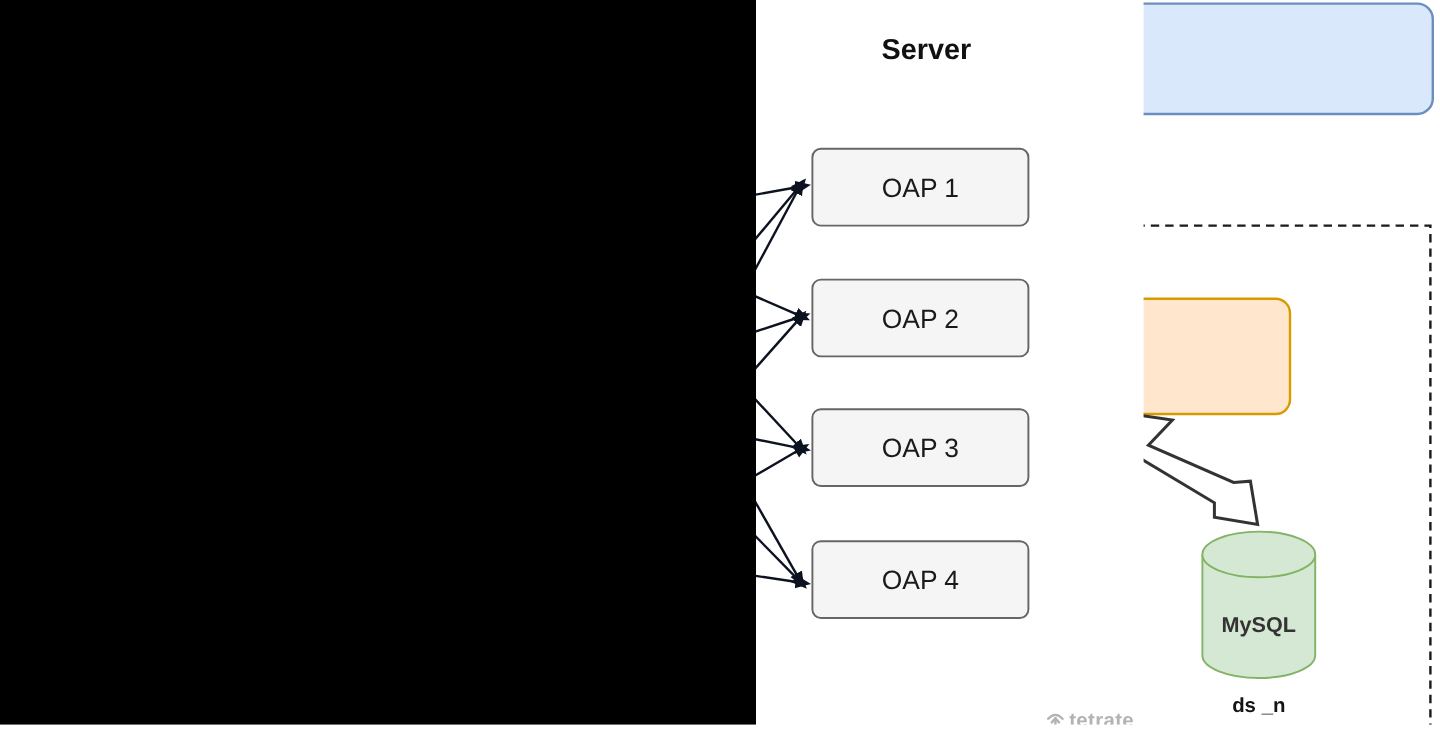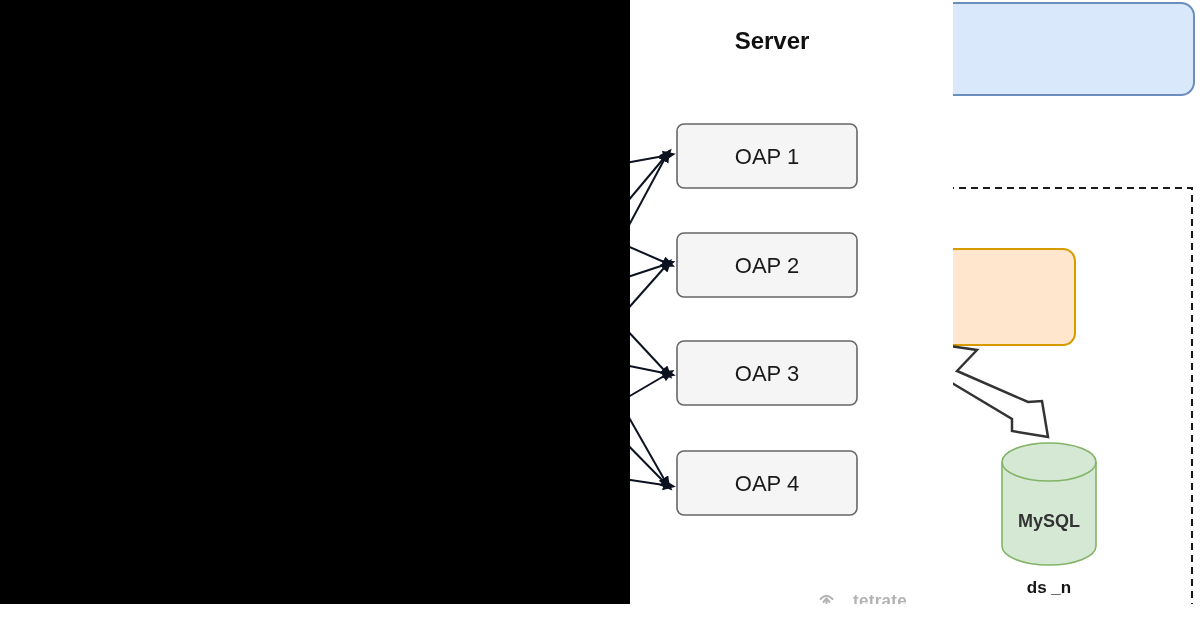--- a/index.html
+++ b/index.html
@@ -15,21 +15,21 @@
   .fan-line{stroke:var(--arrow);stroke-width:2;}
   .blue-box{fill:var(--blue_fill);stroke:var(--blue_stroke);stroke-width:2;}
   .orange-box{fill:var(--orange_fill);stroke:var(--orange_stroke);stroke-width:2;}
   .dashed-zone{fill:none;stroke:var(--dashed_border);stroke-width:2;stroke-dasharray:7 5;}
   .cyl{fill:var(--green_fill);stroke:var(--green_stroke);stroke-width:1.6;}
   .mysql-label{font-size:18px;font-weight:bold;fill:#333333;}
   .ds-label{font-size:17px;font-weight:bold;fill:#141414;}
   .outline-arrow{fill:none;stroke:var(--outline_arrow);stroke-width:2.5;stroke-miterlimit:8;}
   .band{position:absolute;left:0;top:0;width:630px;height:630px;background:var(--band);}
   .watermark{
-    position:absolute;left:819px;top:591px;display:flex;align-items:center;gap:19px;
+    position:absolute;left:872px;top:591px;display:flex;align-items:center;gap:4px;
     color:var(--watermark_gray);font-size:17px;font-weight:bold;letter-spacing:.3px;
   }
   .tetrate-logo{display:block;}
   .tetrate-logo path{stroke:var(--watermark_gray);stroke-width:2;fill:none;stroke-linecap:round;stroke-linejoin:round;}
 </style>
 </head>
 <body>
 
 <div class="canvas">
 

